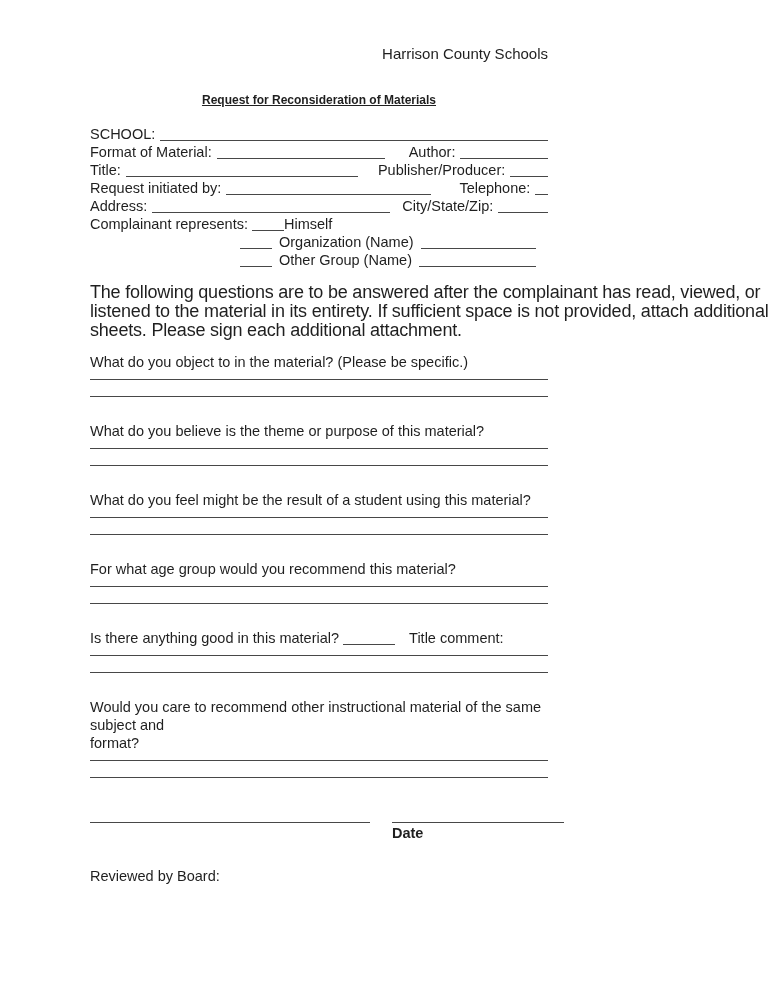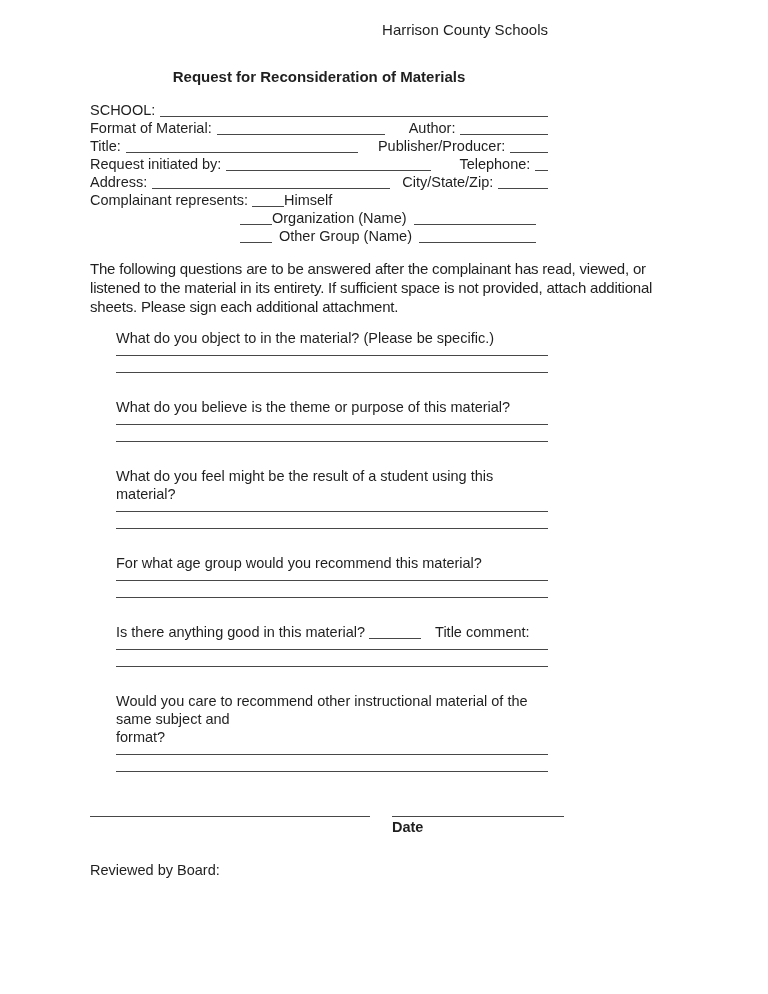--- a/index.html
+++ b/index.html
@@ -2,38 +2,38 @@
 <html><head>
 <meta charset="utf-8">
 <style>
   html,body { margin:0; padding:0; }
   body {
     width:768px; height:994px; background:#ffffff;
     font-family:"Liberation Sans", sans-serif;
     font-size:14.5px; color:#1f1f1f;
     -webkit-font-smoothing:antialiased;
   }
-  .page { box-sizing:border-box; width:644px; height:994px; padding:22px 96px 0 90px; }
+  .page { box-sizing:border-box; width:644px; height:994px; padding:46px 96px 0 90px; }
 
   .org { text-align:right; font-size:15px; line-height:16px; }
-  .doc-title { font-size:15px; font-weight:bold; text-align:center; margin:29px 0 0 0; line-height:19px; }
+  .doc-title { font-size:12px; font-weight:bold; text-align:center; margin:29px 0 0 0; line-height:19px;text-decoration:underline; }
 
   .fields { margin-top:15px; }
   .frow { display:flex; align-items:baseline; line-height:18px; height:18px; white-space:nowrap;text-align:right; }
   .blank {
     display:inline-block; height:12px; border-bottom:1.5px solid #474747;
     position:relative; top:2px; margin-left:5px;
   }
   .grow { flex:1 1 auto; }
 
-  .instructions { margin-top:14px; font-size:15px; letter-spacing:-0.2px; }
+  .instructions { margin-top:14px; font-size:18px; letter-spacing:-0.2px; }
   .instr-line { line-height:19px; text-align:justify; }
   .instr-line.just { text-align-last:justify; white-space:nowrap; }
 
-  .qa-list .qa { margin-top:25px;margin-left:26px; }
+  .qa-list .qa { margin-top:25px; }
   .qa-list .qa:first-child { margin-top:13px; }
   .question { line-height:18px; }
   .ans-line { height:8px; border-bottom:1.5px solid #474747; }
   .ans-line + .ans-line { height:16px; }
   .inline-blank {
     display:inline-block; width:52px; height:12px; border-bottom:1.5px solid #474747;
     position:relative; top:2px; margin:0 14px 0 4px;
   }
 
   .sig-row { margin-top:30px; display:flex; }
@@ -87,21 +87,21 @@
     </div>
 
     <div class="frow">
       <span>Complainant represents:</span>
       <span class="blank" style="width:32px; margin-left:4px"></span>
       <span style="margin-left:0">Himself</span>
     </div>
 
     <div class="frow" style="margin-left:150px">
       <span class="blank" style="width:32px; margin-left:0"></span>
-      <span style="">Organization (Name)</span>
+      <span style="margin-left:7px">Organization (Name)</span>
       <span class="blank grow" style="margin-left:7px; margin-right:12px"></span>
     </div>
 
     <div class="frow" style="margin-left:150px">
       <span class="blank" style="width:32px; margin-left:0"></span>
       <span style="margin-left:7px">Other Group (Name)</span>
       <span class="blank grow" style="margin-left:7px; margin-right:12px"></span>
     </div>
 
   </div>

